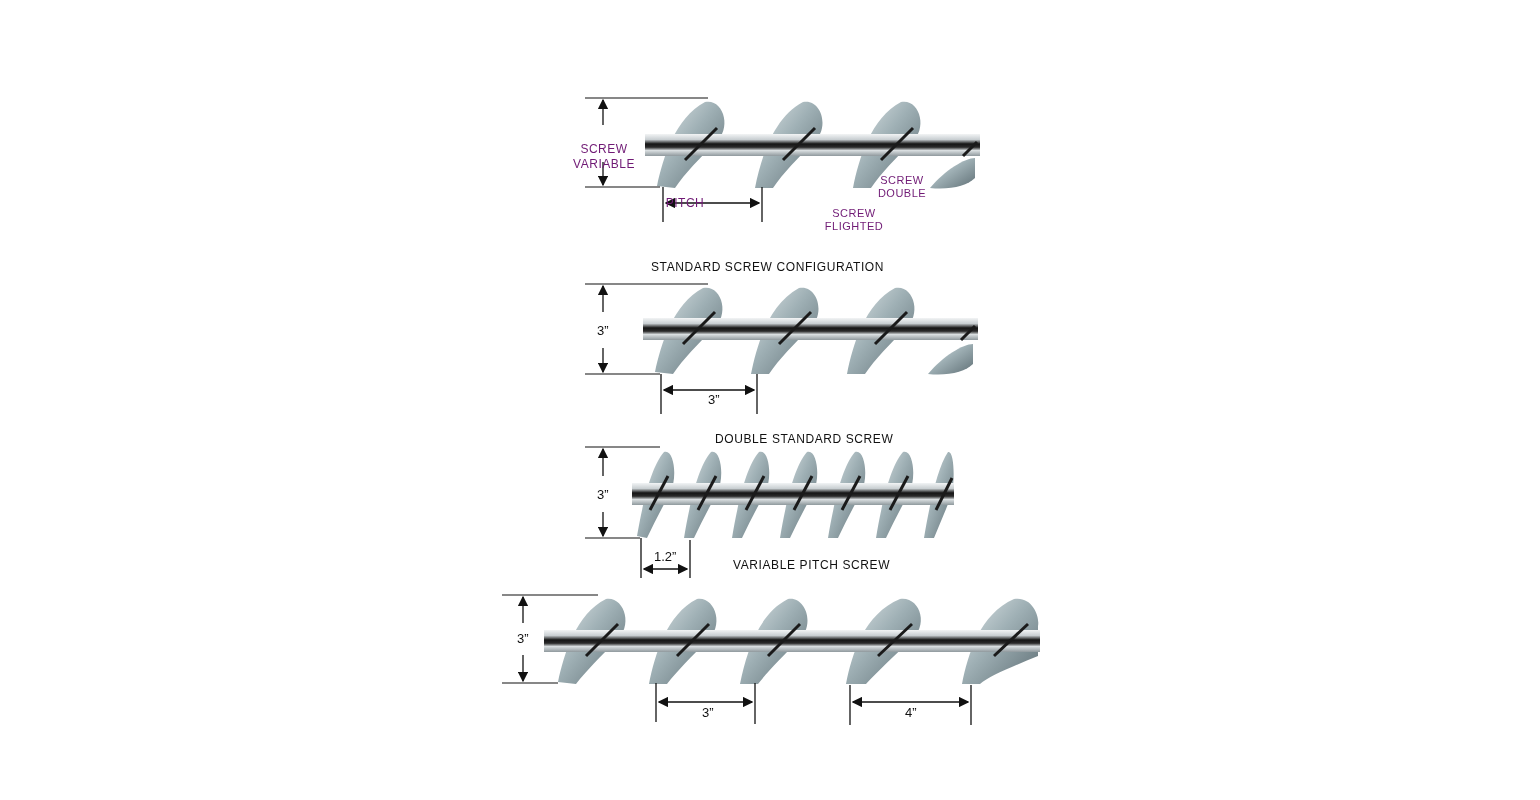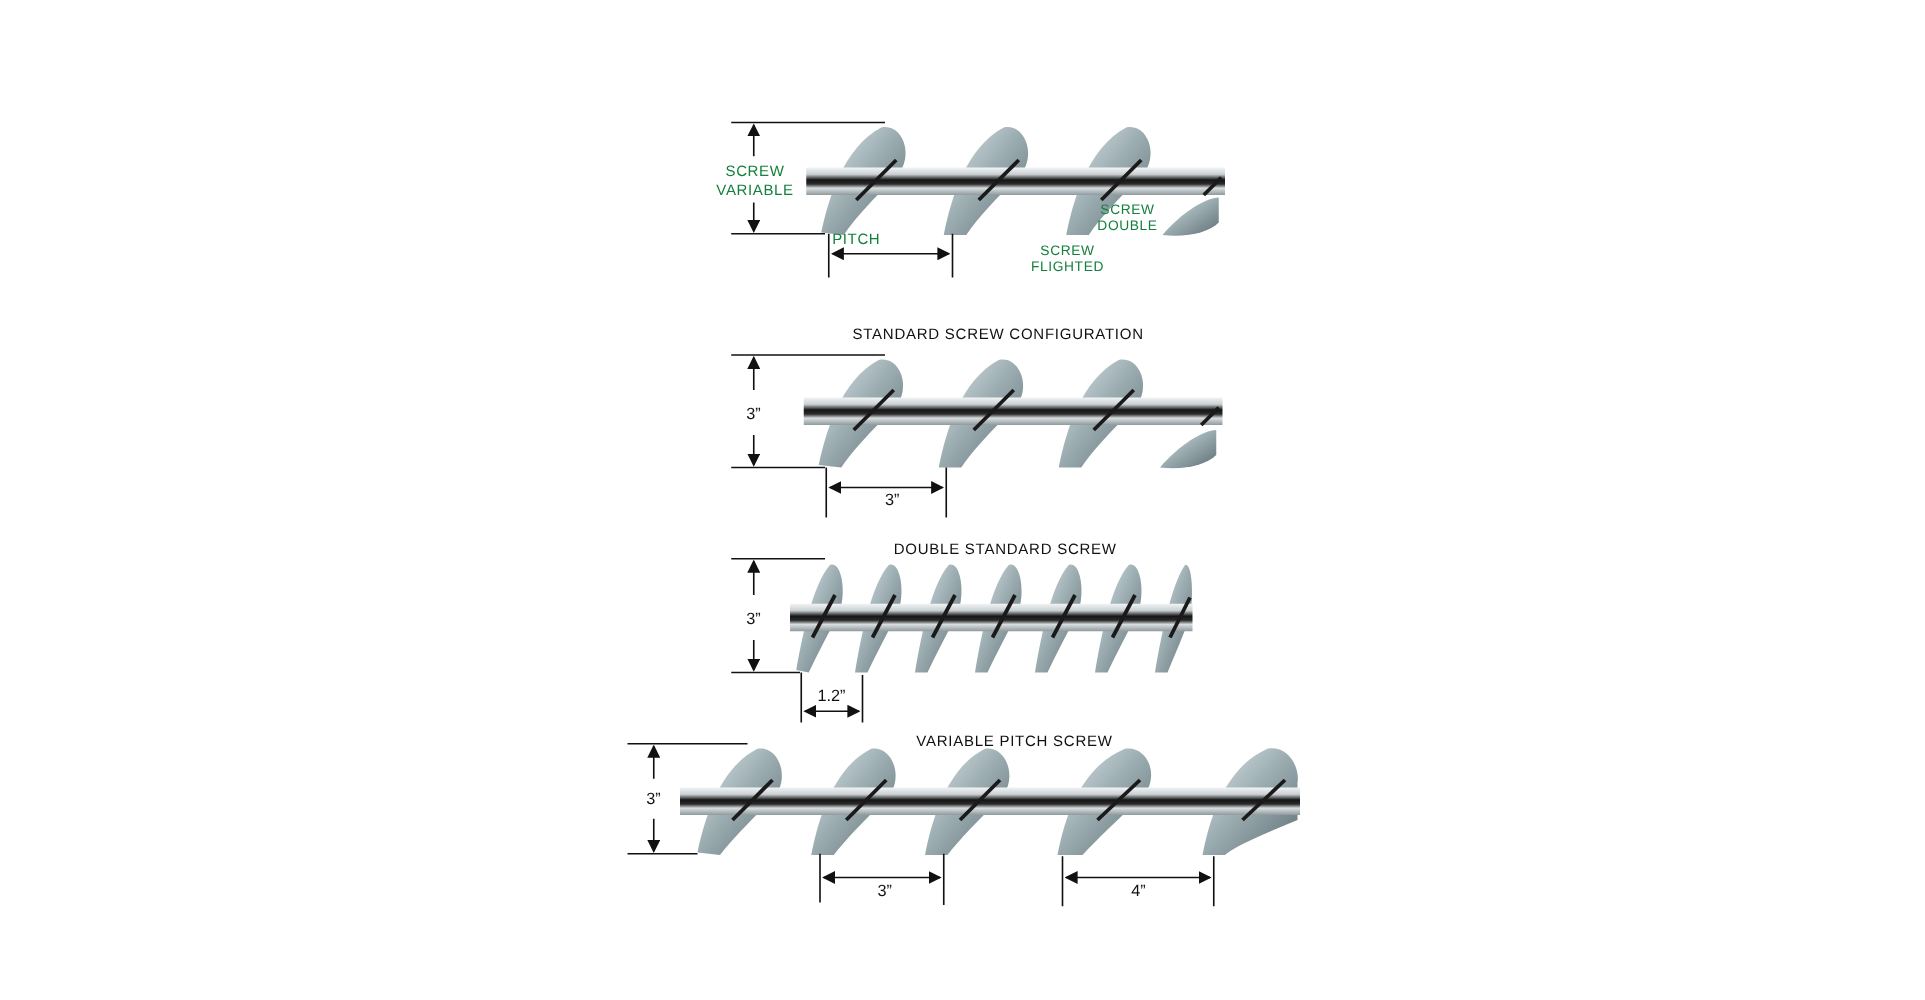--- a/index.html
+++ b/index.html
@@ -1,19 +1,19 @@
 <!DOCTYPE html>
 <html><head>
 <meta charset="utf-8">
 <style>
   html, body { margin: 0; padding: 0; background: #ffffff; }
   body { width: 1540px; height: 800px; position: relative; overflow: hidden;
          font-family: "Liberation Sans", sans-serif; color: #111; }
-  .lbl { position: absolute; font-size: 12px; font-weight: normal; color: #15803d;
-         text-align: center; line-height: 15px; letter-spacing: 0.5px; white-space: nowrap; }
+  .lbl { position: absolute; font-size: 12px; font-weight: normal; color: #701a75;
+         text-align: center; line-height: 15px; letter-spacing: 0.5px; white-space: nowrap; margin-top: 12px; }
   .title { position: absolute; font-size: 12px; color: #111; letter-spacing: 0.6px; white-space: nowrap; }
   .dim { position: absolute; font-size: 13px; color: #111; white-space: nowrap; }
   svg.screw { position: absolute; overflow: visible; }
   svg.dims { position: absolute; left: 0; top: 0; overflow: visible; }
 </style>
 </head>
 <body>
 
 <svg width="0" height="0" style="position:absolute">
   <defs>
@@ -76,21 +76,21 @@
     <div>SCREW</div>
     <div>DOUBLE</div>
   </div>
   <div class="lbl" style="left:824px; top:195px; width:60px; font-size:11px; line-height:13px;">
     <div>SCREW</div>
     <div>FLIGHTED</div>
   </div>
 </div>
 
 <div>
-  <div class="title" style="left:682px; top:260px;">STANDARD SCREW CONFIGURATION</div>
+  <div class="title" style="left:651px; top:260px;">STANDARD SCREW CONFIGURATION</div>
 
   <svg class="screw" style="left:643px; top:284px;" width="335" height="92" viewBox="0 0 335 92">
     <g>
       <path d="M12,88 C18,60 30,20 60,4 C78,0 88,30 70,45 C55,60 40,75 30,90 Z" fill="url(#flightGrad)"></path>
       <path d="M108,90 C114,60 126,20 156,4 C174,0 184,30 166,45 C151,60 136,75 126,90 Z" fill="url(#flightGrad)"></path>
       <path d="M204,90 C210,60 222,20 252,4 C270,0 280,30 262,45 C247,60 232,75 222,90 Z" fill="url(#flightGrad)"></path>
       <path d="M285,90 C300,72 320,60 330,60 L330,80 C322,88 305,92 285,90 Z" fill="url(#flightGrad)"></path>
     </g>
     <rect x="0" y="34" width="335" height="22" fill="url(#shaftGrad)"></rect>
     <g stroke="#1a1a1a" stroke-width="3" fill="none">
@@ -148,21 +148,21 @@
     <line x1="641" y1="538" x2="641" y2="578" stroke="#111" stroke-width="1.3"></line>
     <line x1="690" y1="540" x2="690" y2="578" stroke="#111" stroke-width="1.3"></line>
     <line x1="644" y1="569" x2="687" y2="569" stroke="#111" stroke-width="1.3" marker-start="url(#arrowStart)" marker-end="url(#arrowEnd)"></line>
   </svg>
 
   <div class="dim" style="left:597px; top:487px;">3”</div>
   <div class="dim" style="left:654px; top:549px;">1.2”</div>
 </div>
 
 <div>
-  <div class="title" style="left:733px; top:558px;margin-top:28px;">VARIABLE PITCH SCREW</div>
+  <div class="title" style="left:733px; top:558px;">VARIABLE PITCH SCREW</div>
 
   <svg class="screw" style="left:544px; top:596px;" width="496" height="90" viewBox="0 0 496 90">
     <g>
       <path d="M14,86 C20,58 32,18 62,3 C80,0 90,30 72,45 C57,60 42,75 32,88 Z" fill="url(#flightGrad)"></path>
       <path d="M105,88 C111,58 123,18 153,3 C171,0 181,30 163,45 C148,60 133,75 123,88 Z" fill="url(#flightGrad)"></path>
       <path d="M196,88 C202,58 214,18 244,3 C262,0 272,30 254,45 C239,60 224,75 214,88 Z" fill="url(#flightGrad)"></path>
       <path d="M302,88 C308,58 320,18 356,3 C376,0 386,30 366,45 C350,60 334,75 322,88 Z" fill="url(#flightGrad)"></path>
       <path d="M418,88 C424,58 436,18 470,3 C488,0 496,20 494,30 L494,60 C470,70 445,80 436,88 Z" fill="url(#flightGrad)"></path>
     </g>
     <rect x="0" y="34" width="496" height="22" fill="url(#shaftGrad)"></rect>

